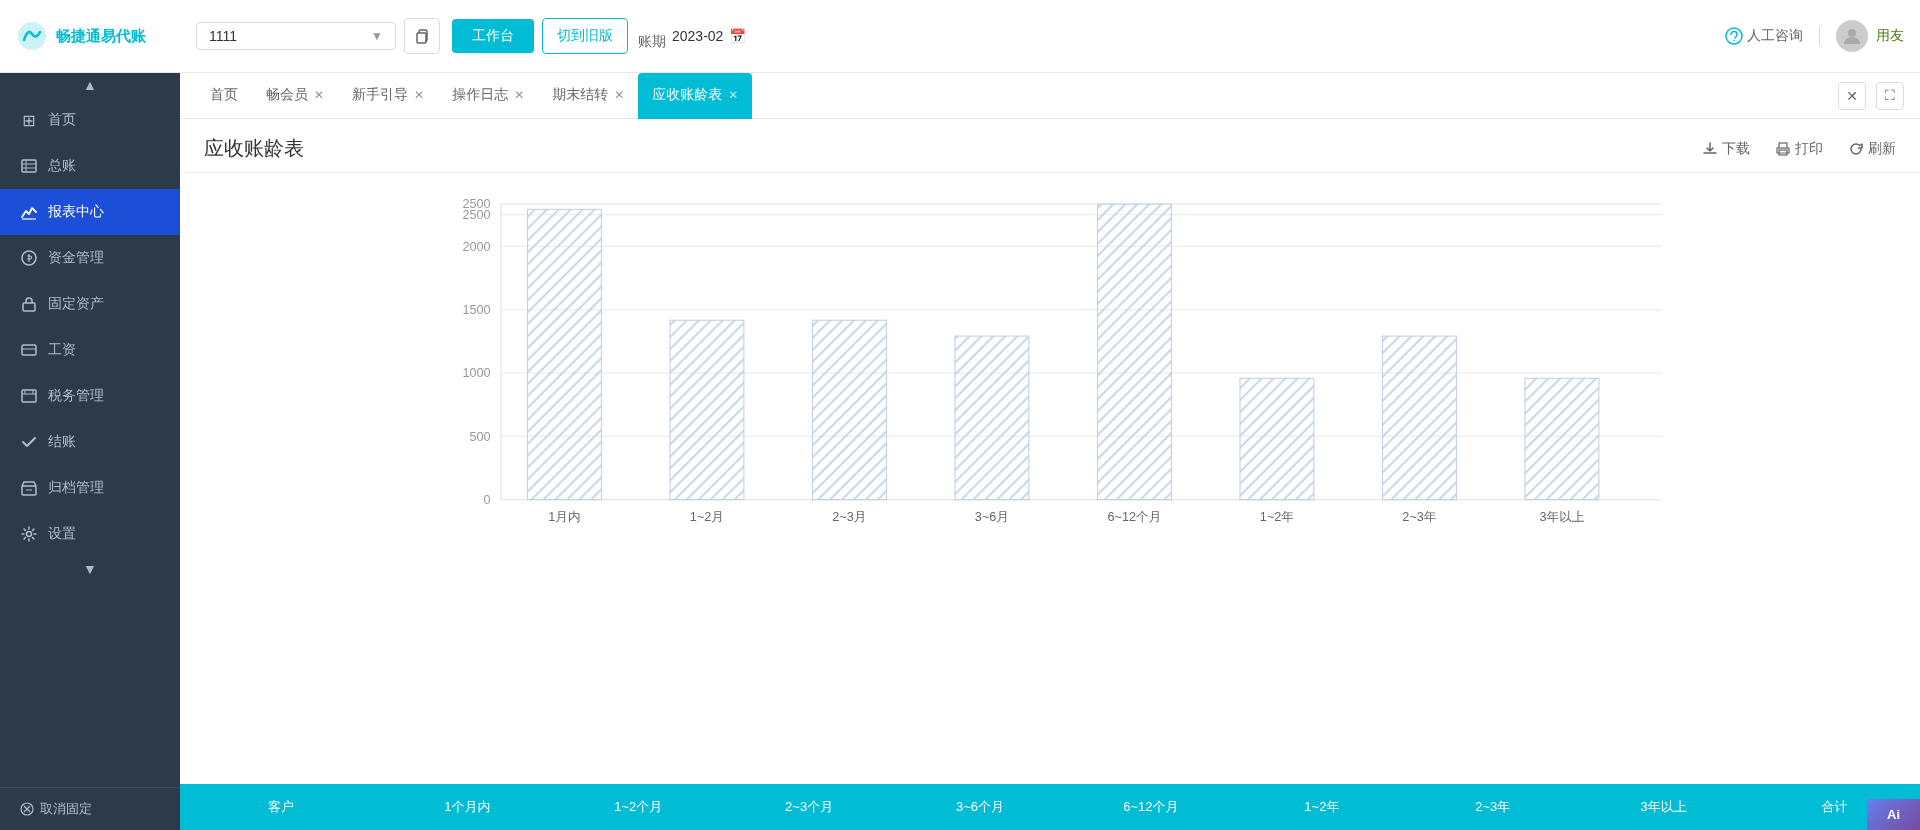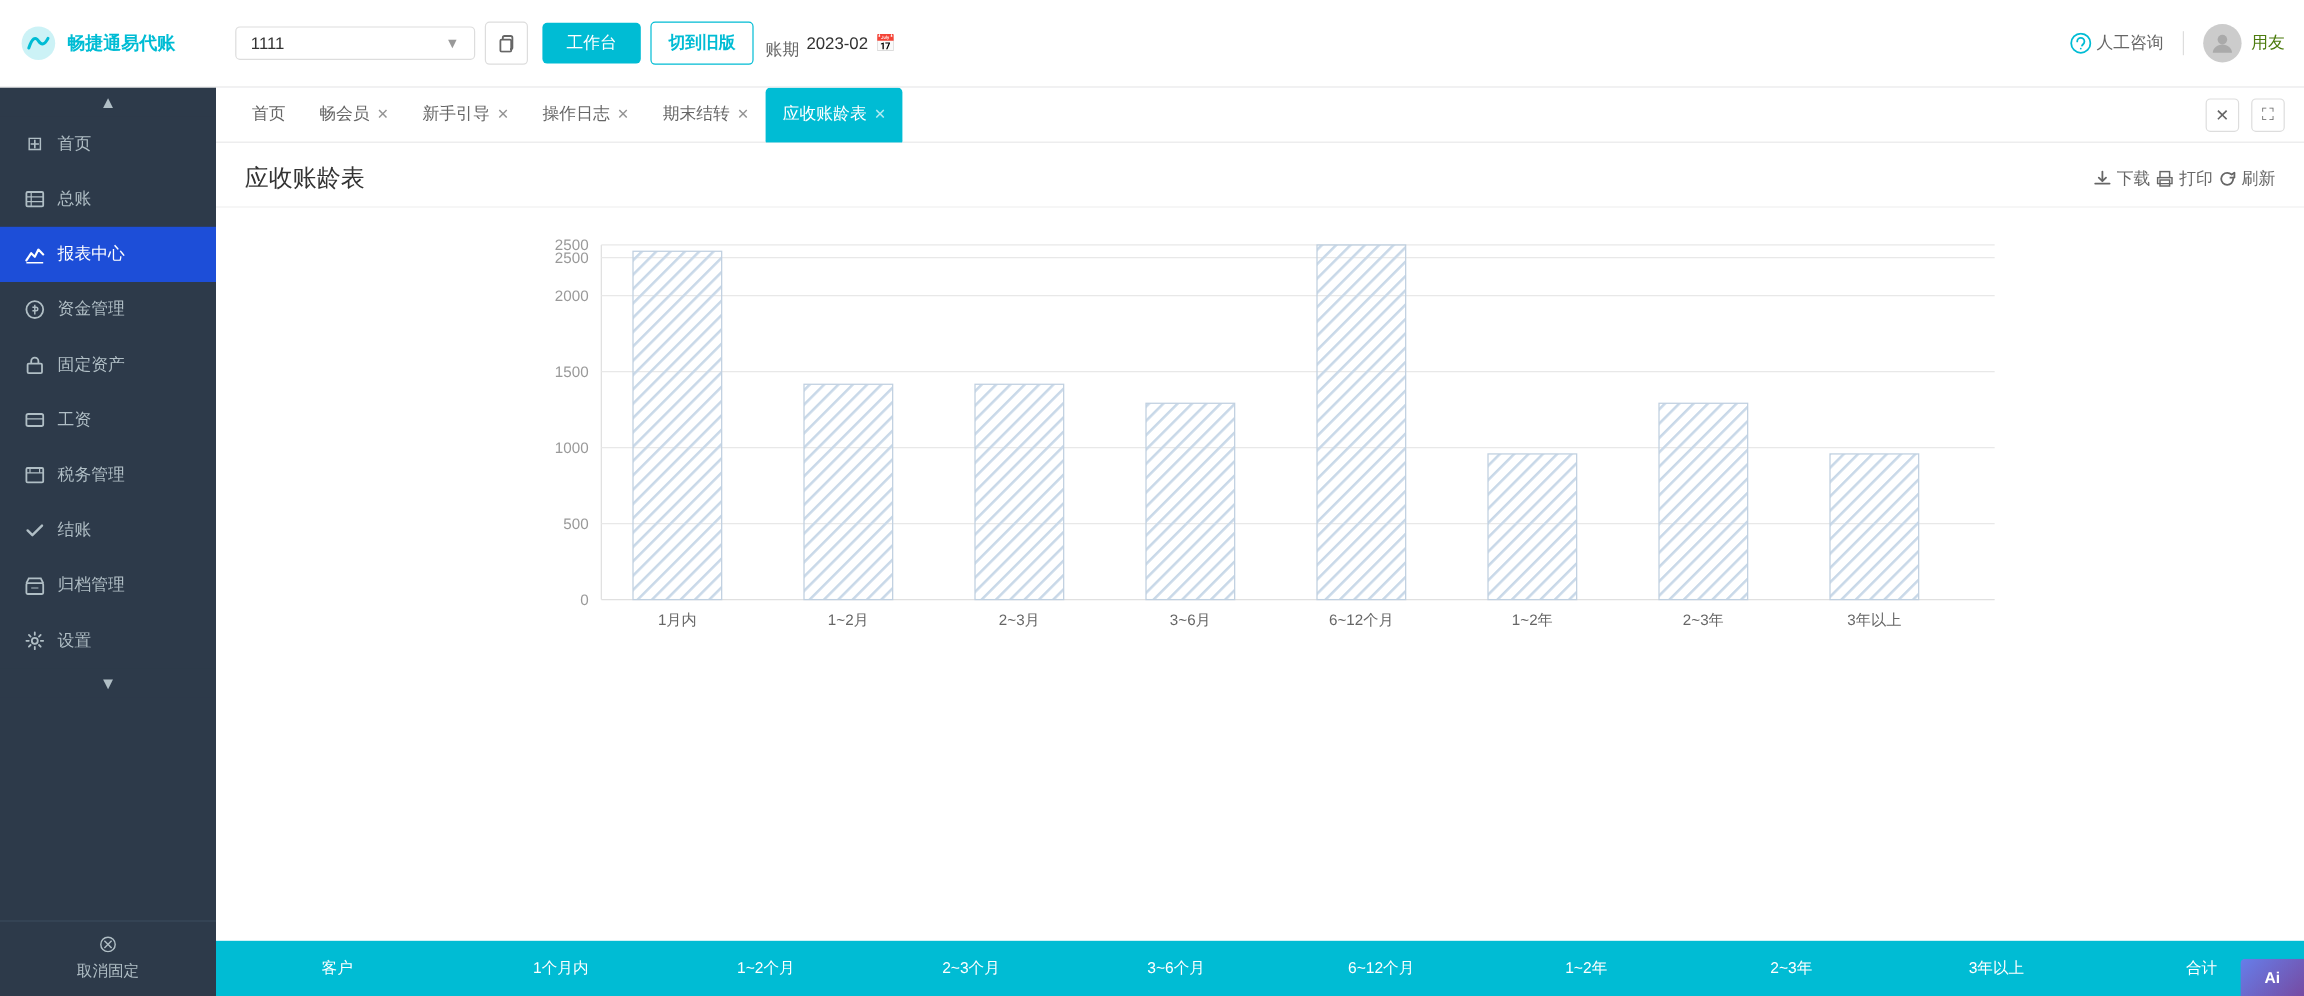--- a/index.html
+++ b/index.html
@@ -69,21 +69,20 @@
     }
     .switch-btn {
       border: 1px solid #00bcd4;
       color: #00bcd4;
       background: #fff;
       border-radius: 4px;
       padding: 8px 14px;
       cursor: pointer;
       font-size: 14px;
       margin-left: 8px;
-      font-weight: bold;
     }
     .period-area {
       display: flex;
       align-items: center;
       gap: 6px;
       margin-left: 10px;
       color: #333;
       font-size: 14px;
     }
     .period-label { color: #666; margin-top: 12px; }
@@ -172,21 +171,20 @@
       border-top: 1px solid #3a4a5c;
     }
     .cancel-fixed {
       display: flex;
       align-items: center;
       gap: 6px;
       padding: 12px 20px;
       color: #b0bec5;
       cursor: pointer;
       font-size: 13px;
-      flex-direction: column;
     }
 
     
     .content-area {
       flex: 1;
       display: flex;
       flex-direction: column;
       overflow: hidden;
       background: #f5f6fa;
     }
@@ -266,21 +264,21 @@
       border-bottom: 1px solid #f0f0f0;
     }
     .report-title {
       font-size: 20px;
       color: #333;
       font-weight: 500;
     }
     .report-actions {
       display: flex;
       align-items: center;
-      gap: 4px;
+      gap: 25px;
     }
     .action-btn {
       display: flex;
       align-items: center;
       gap: 4px;
       color: #666;
       cursor: pointer;
       font-size: 14px;
     }
 

